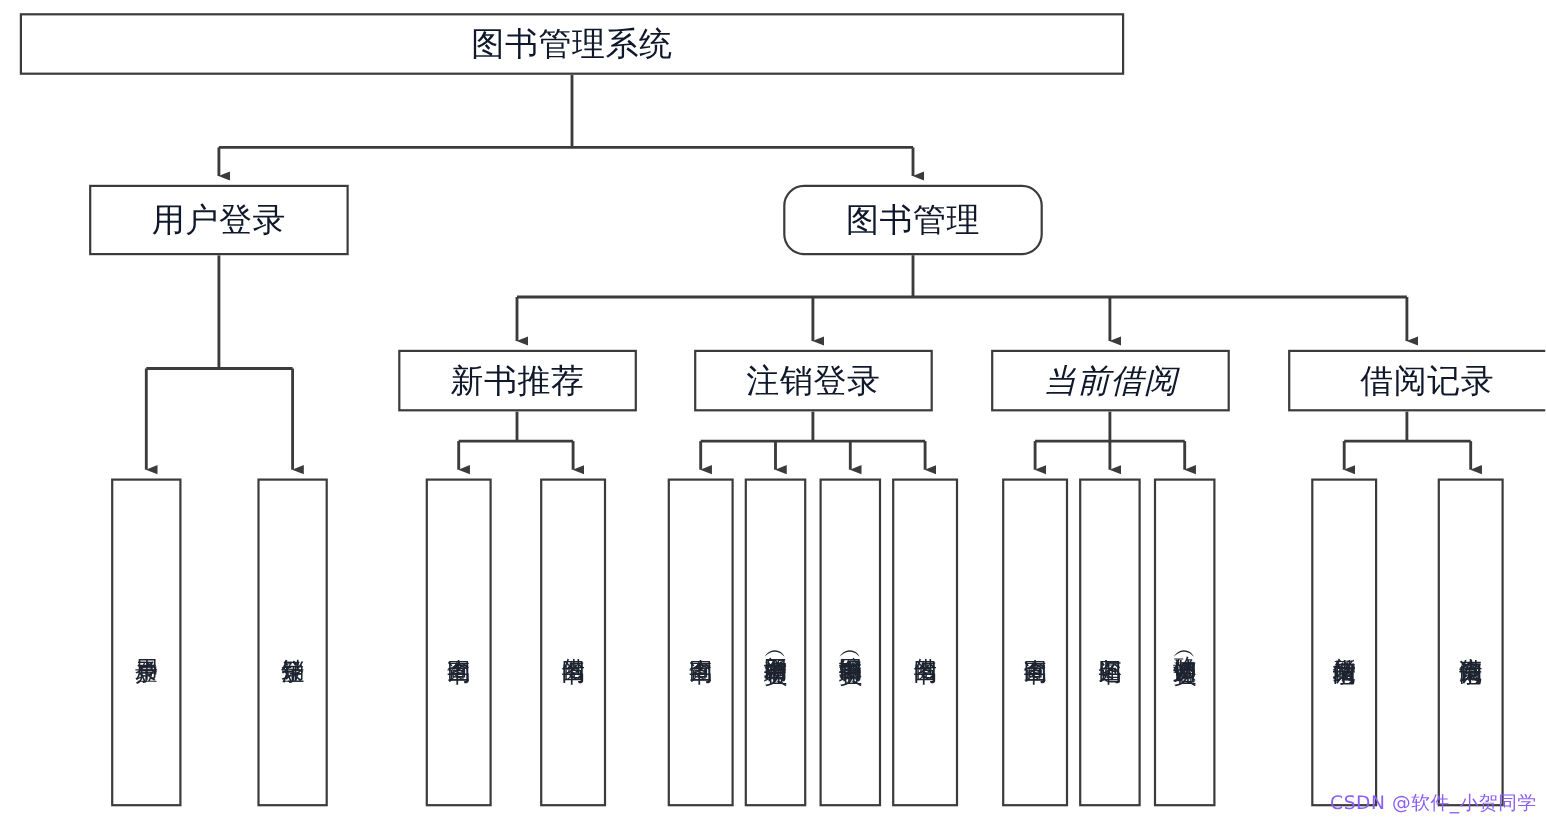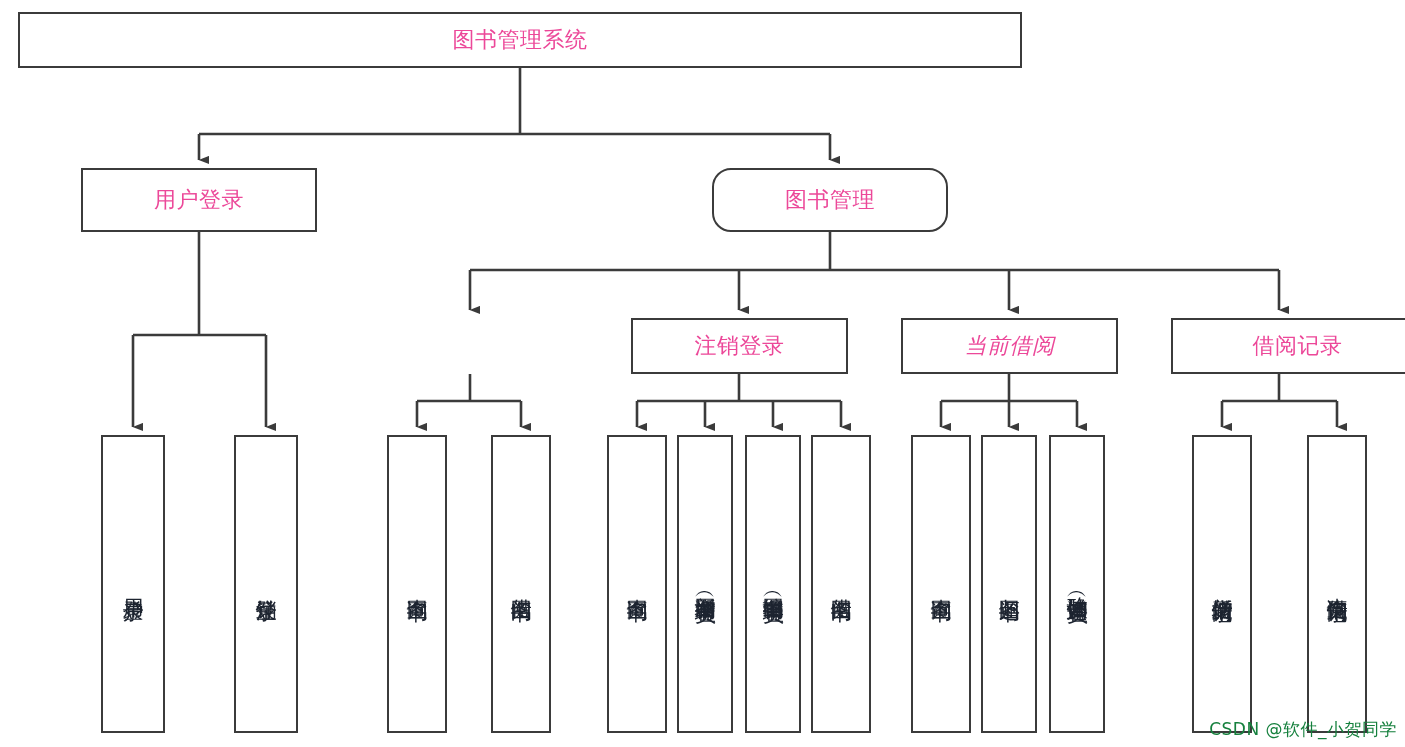--- a/index.html
+++ b/index.html
@@ -29,22 +29,22 @@
     position: absolute;
     box-sizing: border-box;
     background: #ffffff;
     border: 2.5px solid #3b3b3b;
     display: flex;
     align-items: center;
     justify-content: center;
     overflow: hidden;
   }
   .node-label-h {
-    font-size: 22px;
-    color: #ec4899;
+    font-size: 30px;
+    color: #0f172a;
     line-height: 1.1;
     letter-spacing: 0.5px;
     white-space: nowrap;
   }
   .node-box.leaf {
     padding: 4px 0;
   }
   .node-label-v {
     writing-mode: vertical-rl;
     text-orientation: upright;
@@ -52,21 +52,21 @@
     color: #1d2430;
     line-height: 1.25;
     letter-spacing: 1px;
     max-height: 100%;
   }
   .watermark {
     position: absolute;
     right: 8px;
     bottom: 6px;
     font-size: 17px;
-    color: #15803d;
+    color: #8b5cf6;
     white-space: nowrap;
     letter-spacing: 0.5px;
     pointer-events: none;
   }
 </style>
 </head>
 <body>
 
 <div id="diagram-root">
 
@@ -124,20 +124,23 @@
     <span class="node-label-h">图书管理系统</span>
   </div>
 
   <div class="node-box" style="left:81px; top:168px; width:236px; height:64px;">
     <span class="node-label-h">用户登录</span>
   </div>
   <div class="node-box" style="left:712px; top:168px; width:236px; height:64px;border-radius:19px;">
     <span class="node-label-h">图书管理</span>
   </div>
 
+  <div class="node-box" style="left:362px; top:318px; width:217px; height:56px;">
+    <span class="node-label-h">新书推荐</span>
+  </div>
   <div class="node-box" style="left:631px; top:318px; width:217px; height:56px;">
     <span class="node-label-h">注销登录</span>
   </div>
   <div class="node-box" style="left:901px; top:318px; width:217px; height:56px;font-style:italic;">
     <span class="node-label-h">当前借阅</span>
   </div>
   <div class="node-box" style="left:1171px; top:318px; width:253px; height:56px;">
     <span class="node-label-h">借阅记录</span>
   </div>
 

